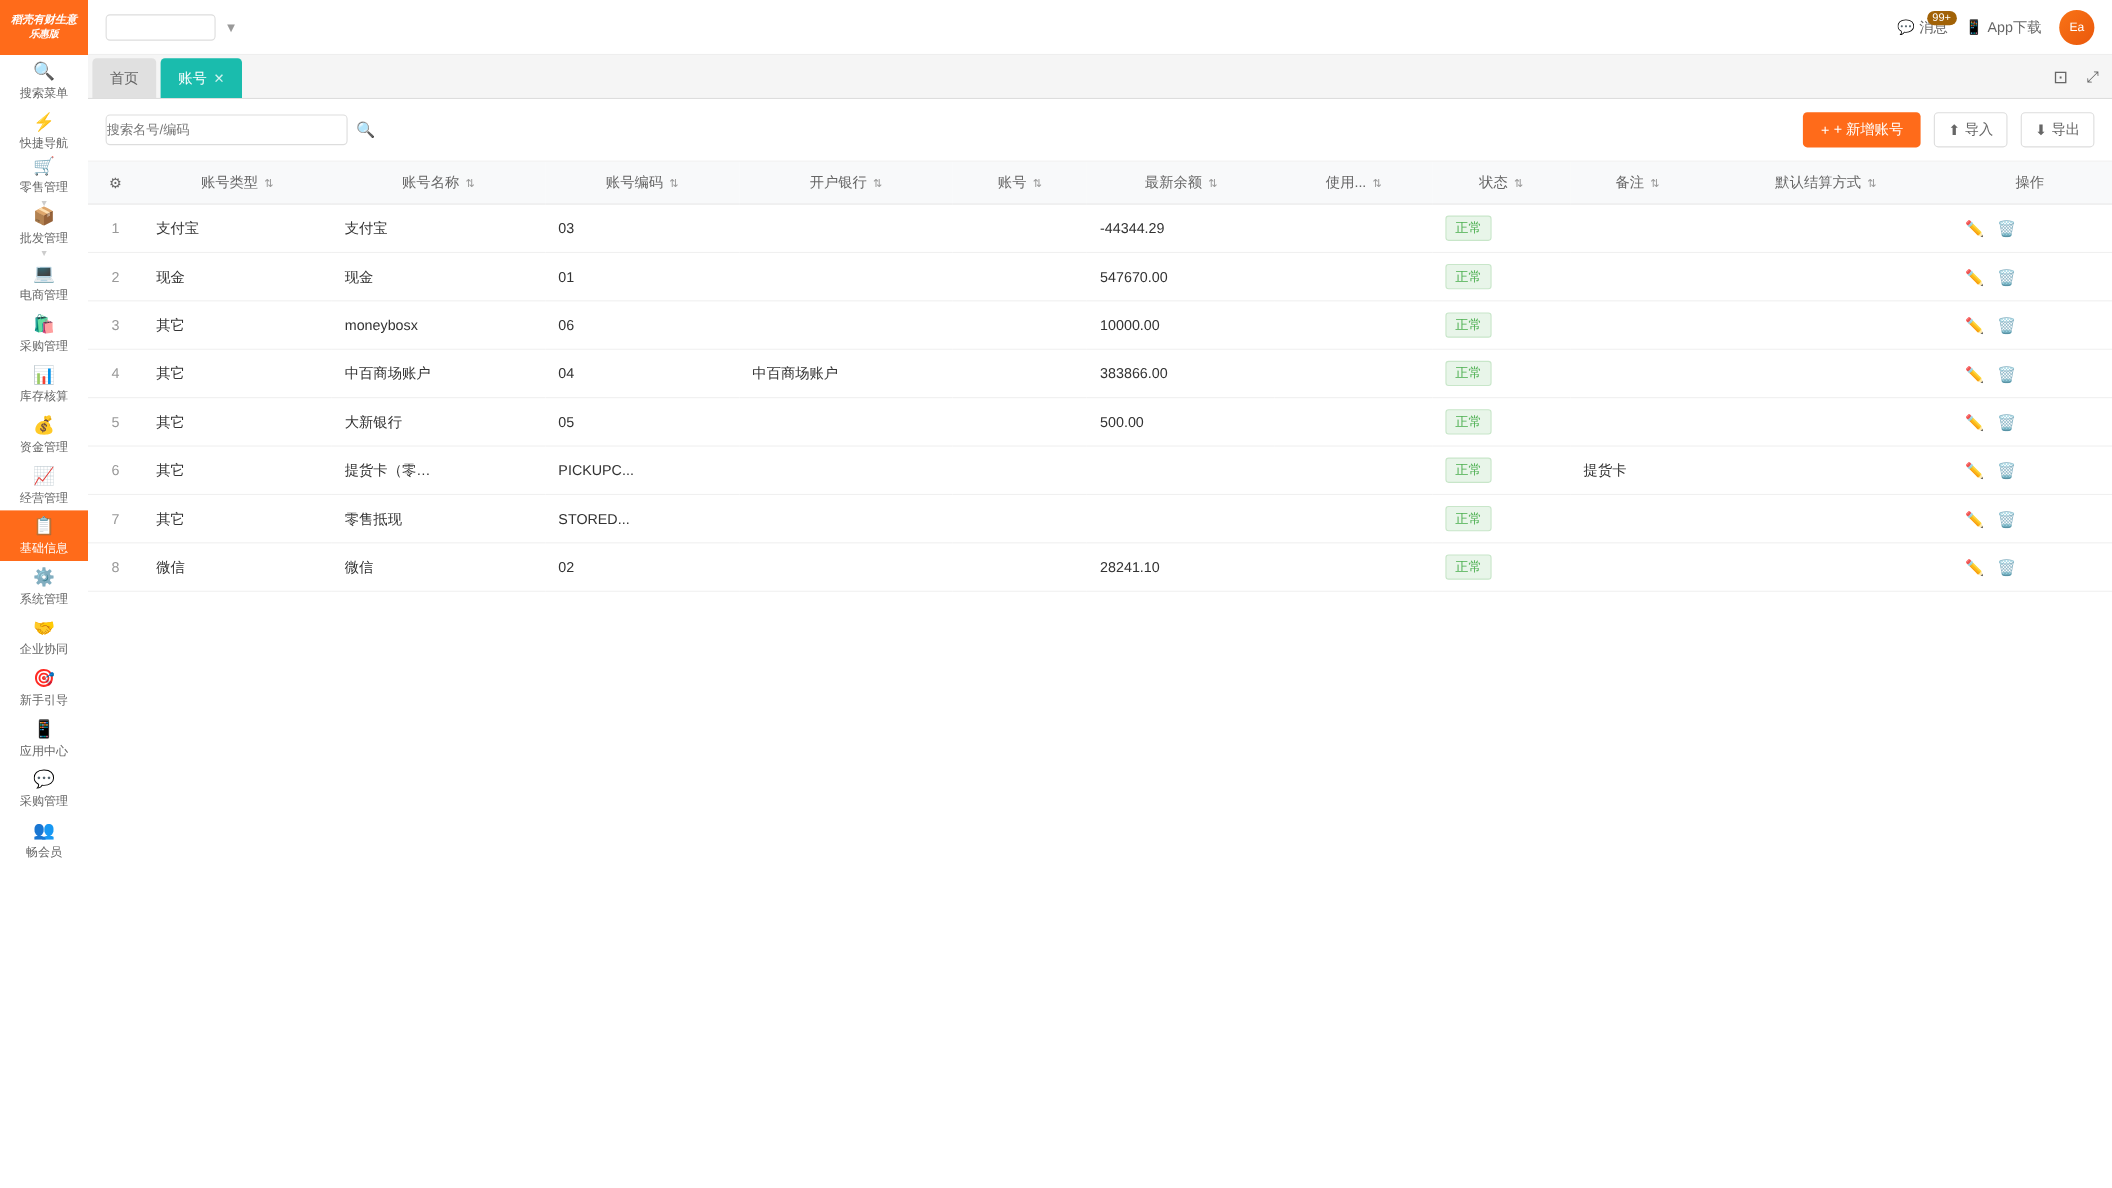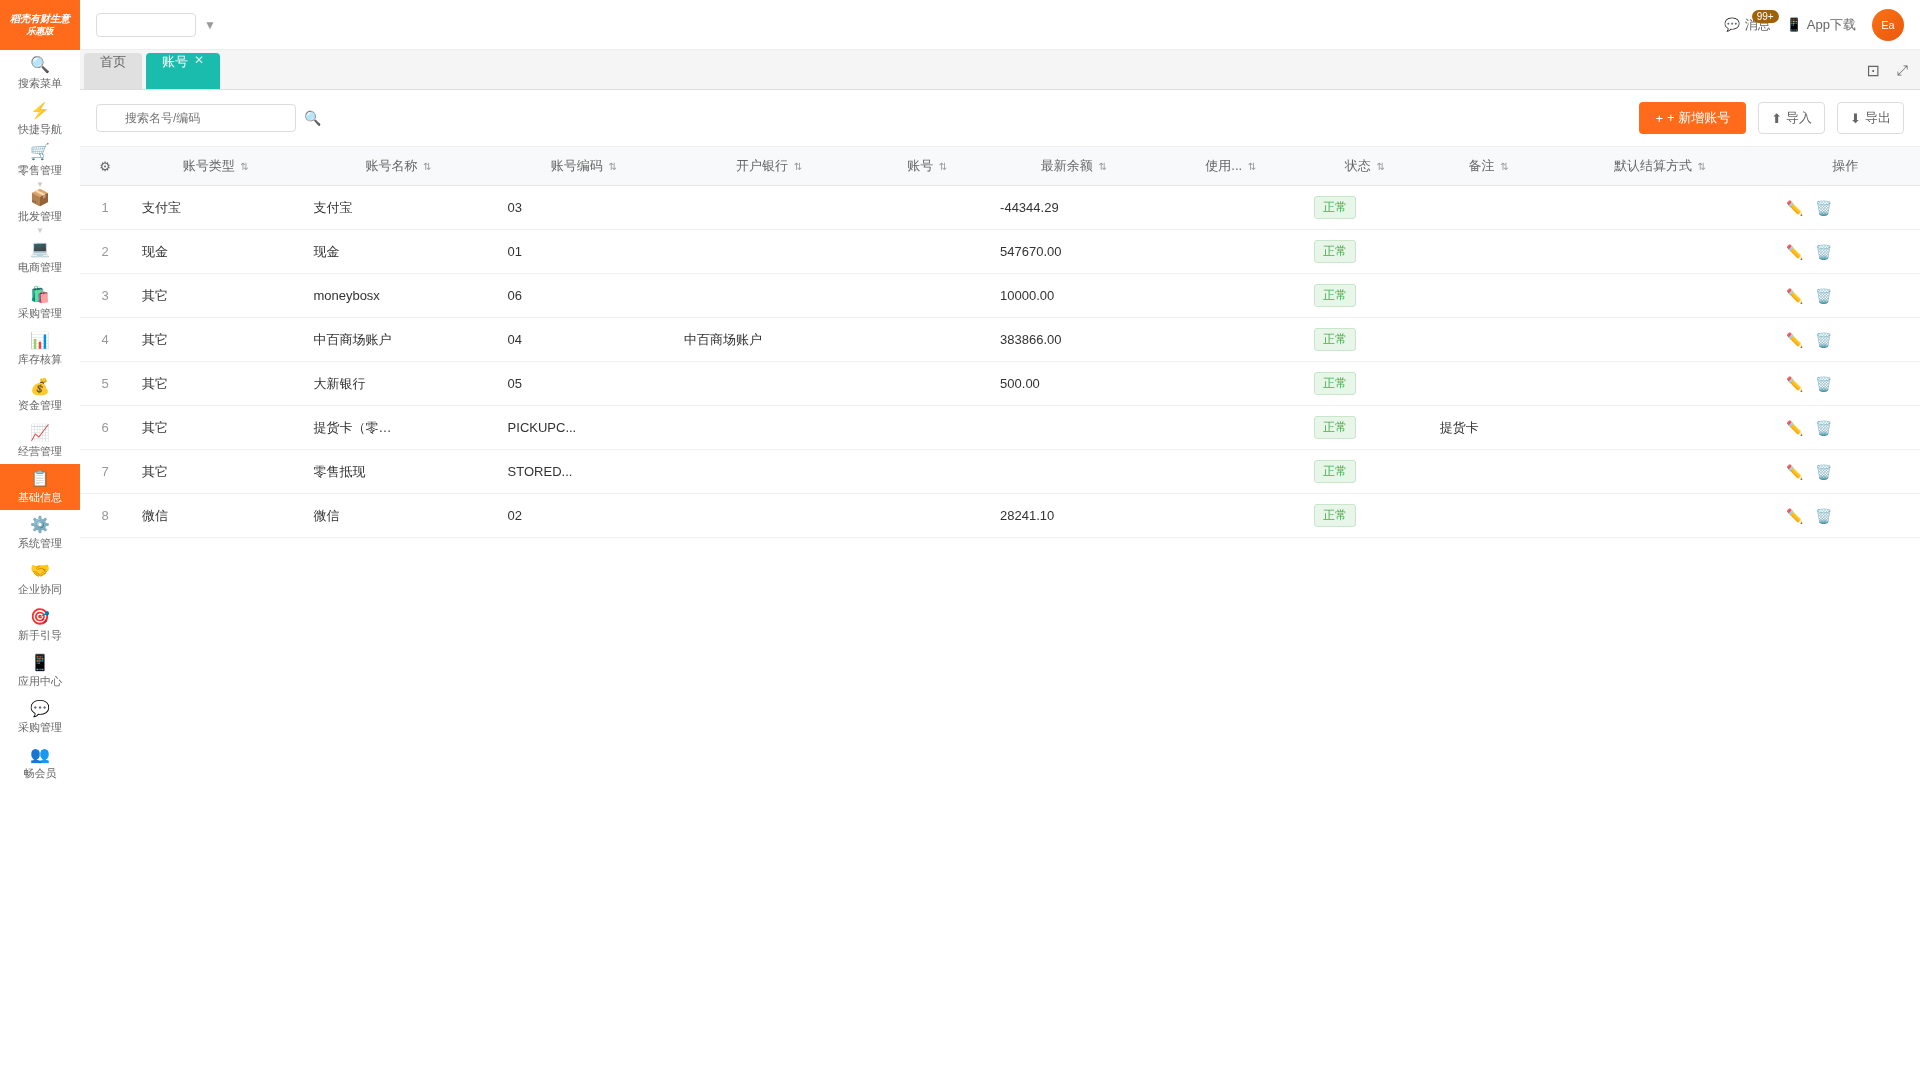--- a/index.html
+++ b/index.html
@@ -118,21 +118,21 @@
       display: flex;
       align-items: flex-end;
       padding: 0;
       border-bottom: 1px solid #ddd;
       position: relative;
     }
     .tab-item {
       height: 36px;
       padding: 0 16px;
       display: flex;
-      align-items: flex-start;
+      align-items: center;
       gap: 6px;
       font-size: 13px;
       cursor: pointer;
       border-radius: 4px 4px 0 0;
       background: #e0e0e0;
       color: #666;
       margin-left: 4px;
     }
     .tab-item.active {
       background: #1abcad;
@@ -180,23 +180,23 @@
       border-bottom: 1px solid #f0f0f0;
     }
     .toolbar-left {
       display: flex;
       align-items: center;
       gap: 8px;
     }
     .search-input {
       border: 1px solid #ddd;
       border-radius: 4px;
-      padding: 6px 28px;
+      padding: 6px 0;
       font-size: 12px;
-      width: 200px;
+      width: 220px;
       outline: none;
       color: #999;
     }
     .search-btn {
       background: none;
       border: none;
       cursor: pointer;
       color: #999;
       font-size: 14px;
     }

